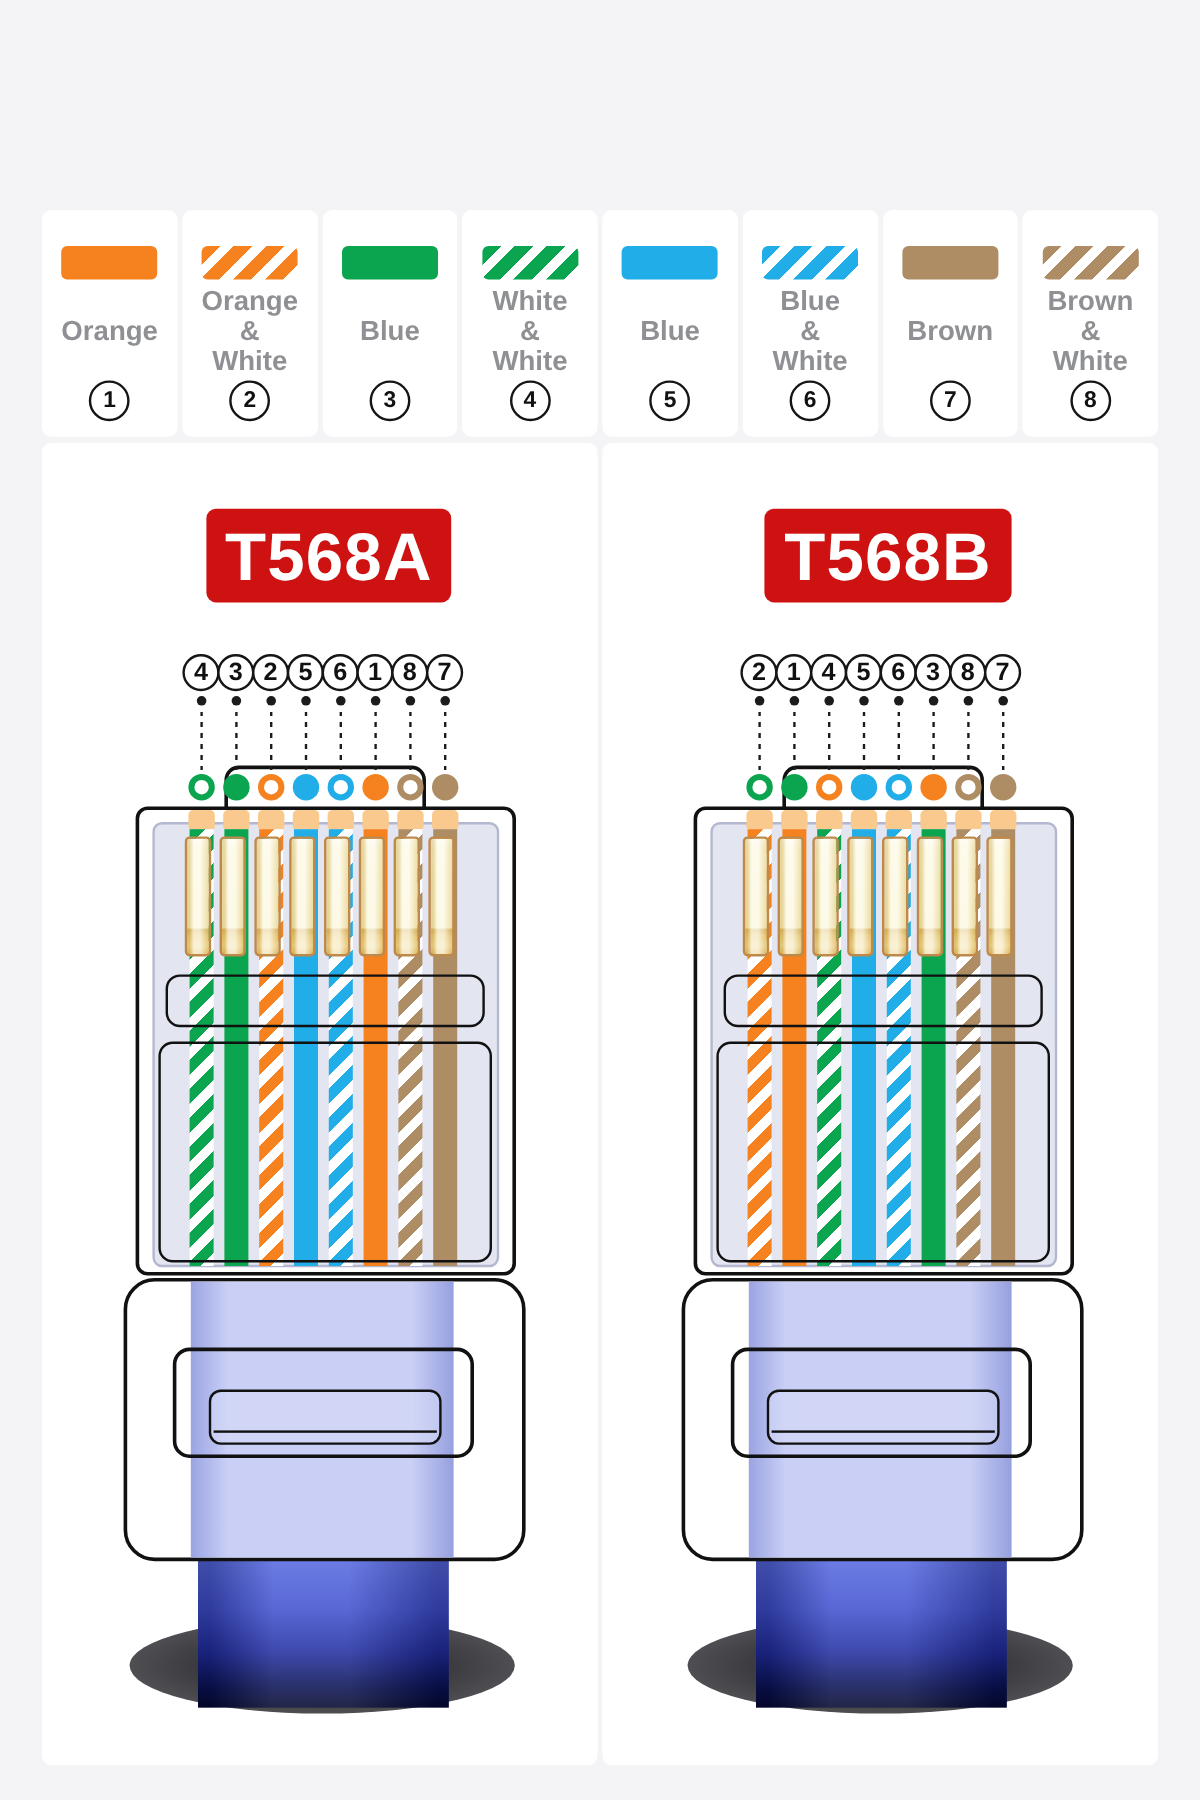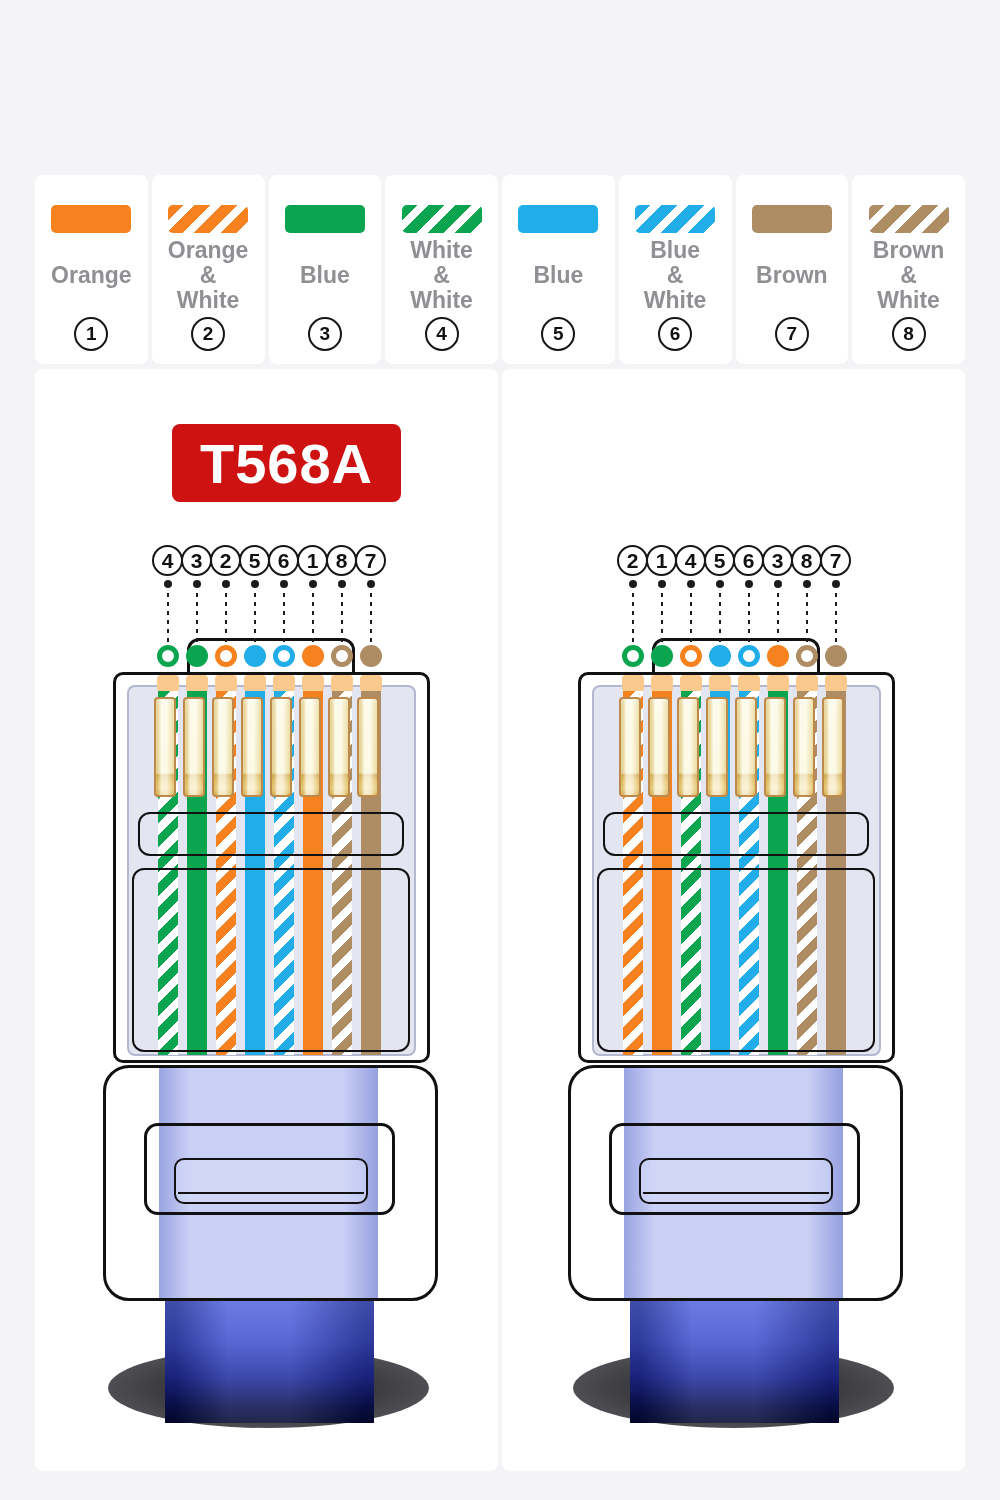--- a/index.html
+++ b/index.html
@@ -108,21 +108,21 @@
           <div>White</div>
         </div>
         <div class="num-circle">8</div>
       </div>
     </div>
   <div id="main">
     <div class="panel"></div>
     <div class="panel"></div>
   </div>
   <div class="connector" style="left:35px">
-      <div class="badge abs" style="left: 137px; top: 55px; width: 229px; height: 78px; background: rgb(206, 17, 17);">T568A</div>
+      <div class="badge abs" style="left: 137px; top: 55px; width: 204px; height: 78px; background: rgb(206, 17, 17);">T568A</div>
       <div class="abs" style="left: 73px; top: 979px; width: 321px; height: 80px; border-radius: 50%; background: radial-gradient(rgb(38, 38, 42) 0%, rgb(58, 58, 63) 45%, rgb(81, 81, 86) 75%, rgb(98, 98, 103) 100%);"></div>
       <div class="abs" style="left: 130px; top: 928px; width: 209px; height: 126px; background: linear-gradient(90deg, rgba(0, 0, 25, 0.28) 0px, rgba(0, 0, 25, 0.28) 10px, rgba(255, 255, 255, 0.12) 30%, rgba(255, 255, 255, 0.12) 60%, rgba(0, 0, 25, 0.28) calc(100% - 10px)), linear-gradient(rgb(90, 108, 226) 0%, rgb(65, 82, 207) 35%, rgb(34, 47, 159) 64%, rgb(12, 20, 86) 86%, rgb(5, 8, 46) 100%);"></div>
       <div class="tab abs" style="left: 152px; top: 269px; width: 168px; height: 46px;"></div>
       <div class="dash abs" style="left: 132px; top: 224px; width: 2px; height: 52px;"></div>
       <div class="dot abs" style="left: 129px; top: 211px; width: 8px; height: 8px;"></div>
       <div class="pin-num abs" style="left: 117px; top: 176px; width: 31px; height: 31px;">4</div>
       <div class="tip abs" style="left: 122px; top: 276px; width: 22px; height: 22px; background: rgb(255, 255, 255); border: 5px solid rgb(11, 164, 79);"></div>
       <div class="dash abs" style="left: 161px; top: 224px; width: 2px; height: 52px;"></div>
       <div class="dot abs" style="left: 158px; top: 211px; width: 8px; height: 8px;"></div>
       <div class="pin-num abs" style="left: 146px; top: 176px; width: 31px; height: 31px;">3</div>
@@ -180,20 +180,21 @@
       <div class="winframe abs" style="left: 103px; top: 443px; width: 266px; height: 44px;"></div>
       <div class="winframe abs" style="left: 97px; top: 499px; width: 278px; height: 184px;"></div>
       <div class="boot abs" style="left: 68px; top: 696px; width: 335px; height: 236px;"></div>
       <div class="abs" style="left: 124px; top: 699px; width: 219px; height: 230px; background: linear-gradient(90deg, rgb(154, 164, 226) 0%, rgb(201, 207, 245) 14%, rgb(201, 207, 245) 84%, rgb(150, 160, 223) 100%);"></div>
       <div class="winframe abs" style="left: 109px; top: 754px; width: 251px; height: 92px; border-radius: 14px; border-width: 3px;"></div>
       <div class="abs" style="left: 139px; top: 789px; width: 194px; height: 46px; border: 2.5px solid rgb(17, 17, 17); border-radius: 10px; background: rgba(215, 220, 248, 0.55);">
         <div class="bar-line"></div>
       </div>
     </div>
   <div class="connector" style="left:500px">
+      <div class="badge abs" style="left: 137px; top: 55px; width: 206px; height: 78px; background: rgb(206, 17, 17);">T568B</div>
       <div class="abs" style="left: 73px; top: 979px; width: 321px; height: 80px; border-radius: 50%; background: radial-gradient(rgb(38, 38, 42) 0%, rgb(58, 58, 63) 45%, rgb(81, 81, 86) 75%, rgb(98, 98, 103) 100%);"></div>
       <div class="abs" style="left: 130px; top: 928px; width: 209px; height: 126px; background: linear-gradient(90deg, rgba(0, 0, 25, 0.28) 0px, rgba(0, 0, 25, 0.28) 10px, rgba(255, 255, 255, 0.12) 30%, rgba(255, 255, 255, 0.12) 60%, rgba(0, 0, 25, 0.28) calc(100% - 10px)), linear-gradient(rgb(90, 108, 226) 0%, rgb(65, 82, 207) 35%, rgb(34, 47, 159) 64%, rgb(12, 20, 86) 86%, rgb(5, 8, 46) 100%);"></div>
       <div class="tab abs" style="left: 152px; top: 269px; width: 168px; height: 46px;"></div>
       <div class="dash abs" style="left: 132px; top: 224px; width: 2px; height: 52px;"></div>
       <div class="dot abs" style="left: 129px; top: 211px; width: 8px; height: 8px;"></div>
       <div class="pin-num abs" style="left: 117px; top: 176px; width: 31px; height: 31px;">2</div>
       <div class="tip abs" style="left: 122px; top: 276px; width: 22px; height: 22px; background: rgb(255, 255, 255); border: 5px solid rgb(11, 164, 79);"></div>
       <div class="dash abs" style="left: 161px; top: 224px; width: 2px; height: 52px;"></div>
       <div class="dot abs" style="left: 158px; top: 211px; width: 8px; height: 8px;"></div>
       <div class="pin-num abs" style="left: 146px; top: 176px; width: 31px; height: 31px;">1</div>

